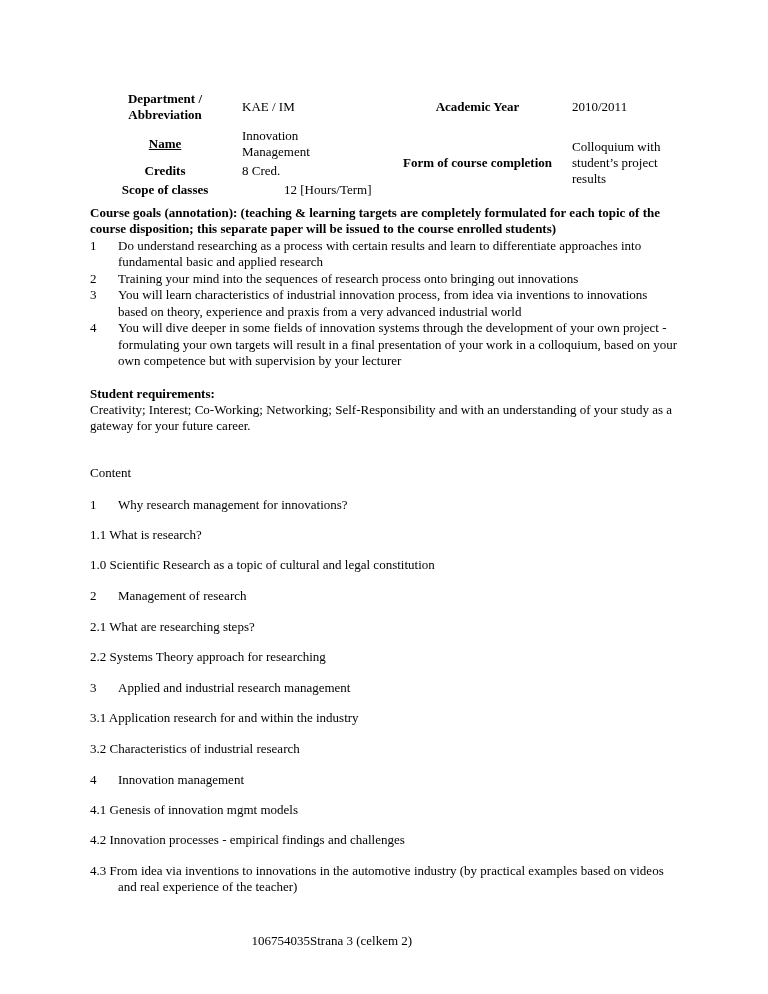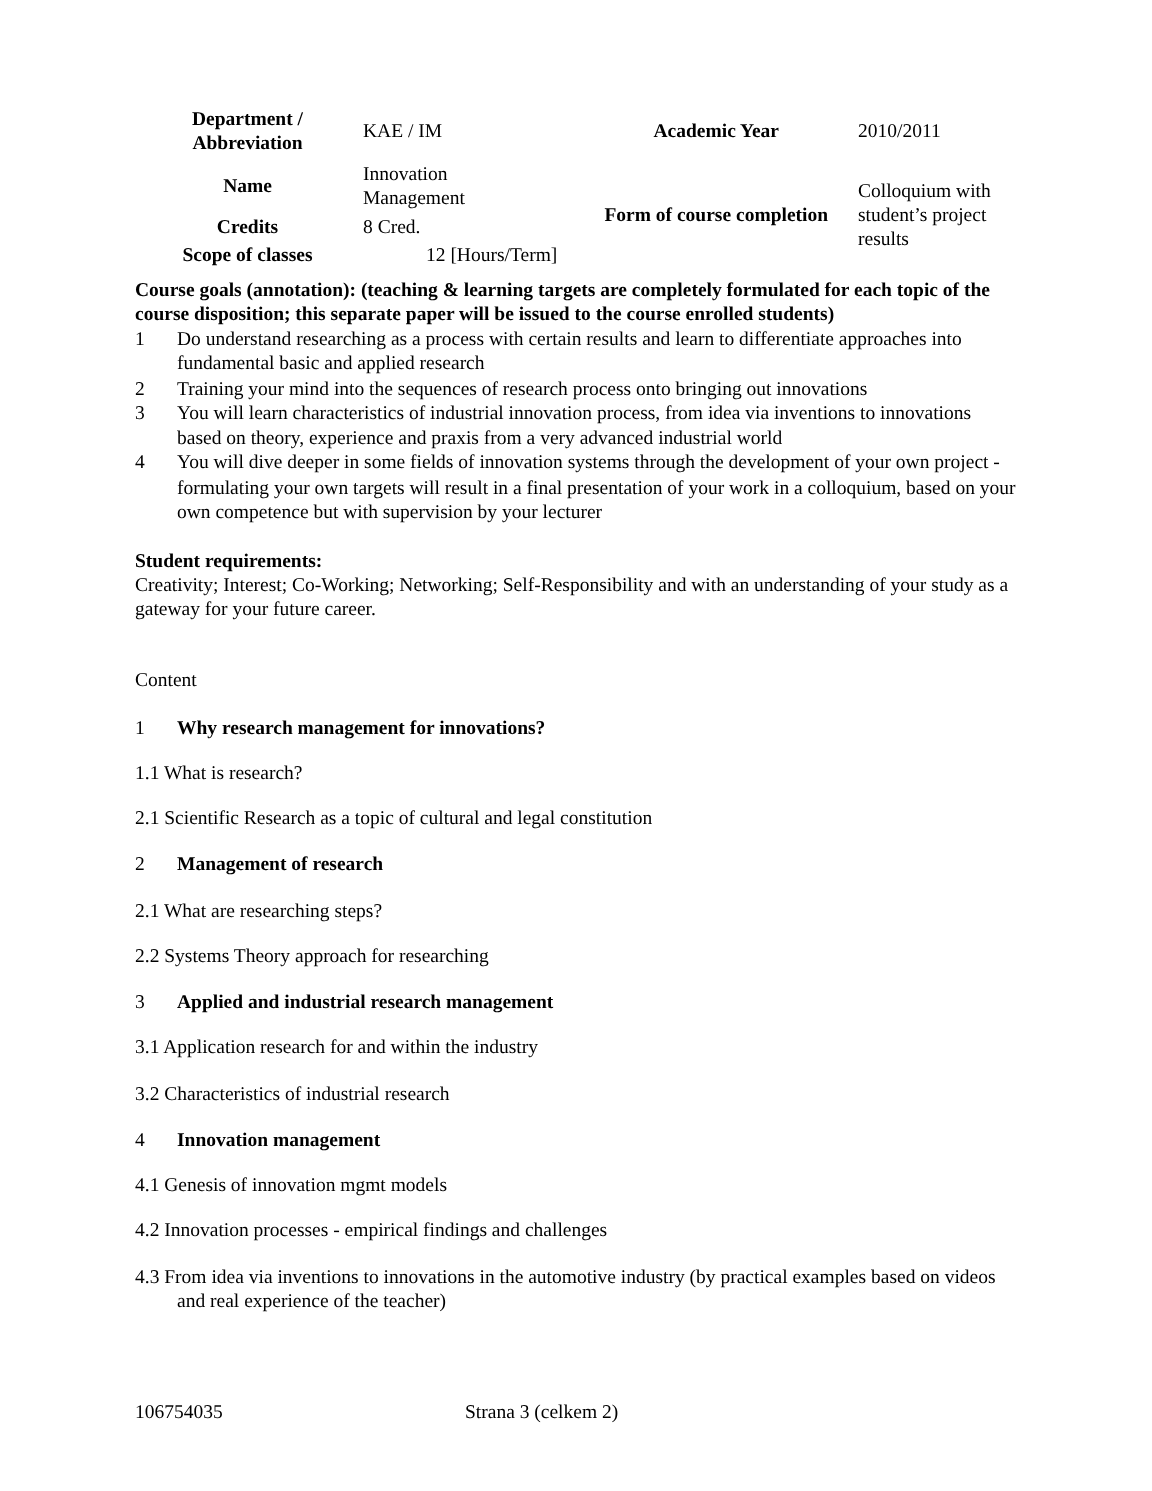--- a/index.html
+++ b/index.html
@@ -12,21 +12,21 @@
     height: 994px;
     position: relative;
     font-family: "Liberation Serif", "DejaVu Serif", serif;
     font-size: 13px;
     line-height: 1.25;
     color: #000;
     overflow: hidden;
   }
   .page {
     position: absolute;
-    top: 68px;
+    top: 88px;
     left: 90px;
     width: 588px;
   }
   
   .header-table {
     display: grid;
     grid-template-columns: 150px 145px 185px 108px;
   }
   .header-table .lbl {
     font-weight: bold;
@@ -38,21 +38,21 @@
   }
   .header-table .val {
     display: flex;
     align-items: center;
     padding: 1px 2px;
   }
   .c-dept-l   { grid-area: 1 / 1 / 2 / 2; min-height: 36px; }
   .c-dept-v   { grid-area: 1 / 2 / 2 / 3; }
   .c-ay-l     { grid-area: 1 / 3 / 2 / 4; }
   .c-ay-v     { grid-area: 1 / 4 / 2 / 5; }
-  .c-name-l   { grid-area: 2 / 1 / 3 / 2; min-height: 34px; }
+  .c-name-l   { grid-area: 2 / 1 / 3 / 2; min-height: 34px; text-decoration: underline; }
   .c-name-v   { grid-area: 2 / 2 / 3 / 3; }
   .c-name-v span { display:block; width: 84px; }
   .c-form-l   { grid-area: 2 / 3 / 5 / 4; }
   .c-form-v   { grid-area: 2 / 4 / 5 / 5; }
   .c-cred-l   { grid-area: 3 / 1 / 4 / 2; min-height: 17px; }
   .c-cred-v   { grid-area: 3 / 2 / 4 / 3; }
   .c-scope-l  { grid-area: 4 / 1 / 5 / 2; min-height: 17px; }
   .c-scope-v  { grid-area: 4 / 2 / 5 / 3; margin-left: 42px; }
 
   
@@ -78,34 +78,35 @@
   .content-heading {
     font-weight: normal;
     margin-top: 31px;
   }
   .section-heading {
     display: flex;
     margin-top: 15px;
     margin-bottom: 14px;
   }
   .section-heading .num { flex: none; width: 28px; font-weight: normal; }
-  .section-heading .title { font-weight: bold; text-align: right; }
+  .section-heading .title { font-weight: normal; text-align: right; }
   .sub {
     margin: 14px 0;
     padding-left: 28px;
     text-indent: -28px;
   }
 
   
   .footer {
     position: absolute;
     top: 933px;
     left: 90px;
     width: 588px;
     display: flex;
+    text-align: right;
   }
   .footer .doc-num { width: 220px; flex: none; }
 </style>
 </head>
 <body>
 
 <div class="page">
 
   <div class="header-table">
     <div class="lbl c-dept-l">Department / Abbreviation</div>
@@ -150,21 +151,21 @@
   <div class="req-heading">Student requirements:</div>
   <div class="req-text">Creativity; Interest; Co-Working; Networking; Self-Responsibility and with an understanding of your study as a gateway for your future career.</div>
 
   <div class="content-heading">Content</div>
 
   <div class="section-heading">
     <span class="num">1</span>
     <span class="title">Why research management for innovations?</span>
   </div>
   <div class="sub">1.1 What is research?</div>
-  <div class="sub">2.1 Scientific Research as a topic of cultural and legal constitution</div>
+  <div class="sub">1.0 Scientific Research as a topic of cultural and legal constitution</div>
 
   <div class="section-heading">
     <span class="num">2</span>
     <span class="title">Management of research</span>
   </div>
   <div class="sub">2.1 What are researching steps?</div>
   <div class="sub">2.2 Systems Theory approach for researching</div>
 
   <div class="section-heading">
     <span class="num">3</span>

